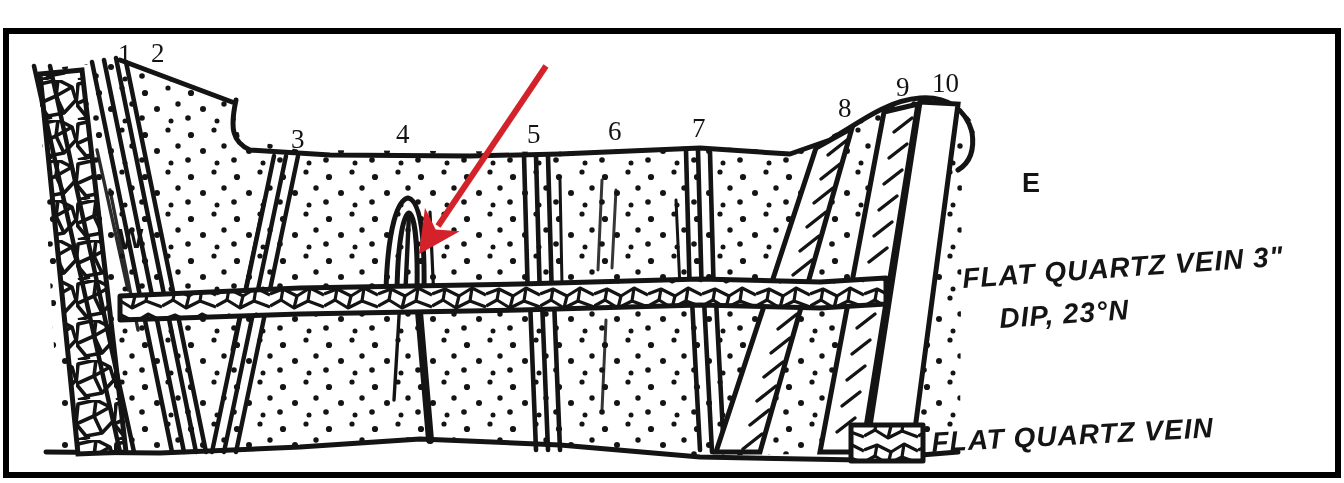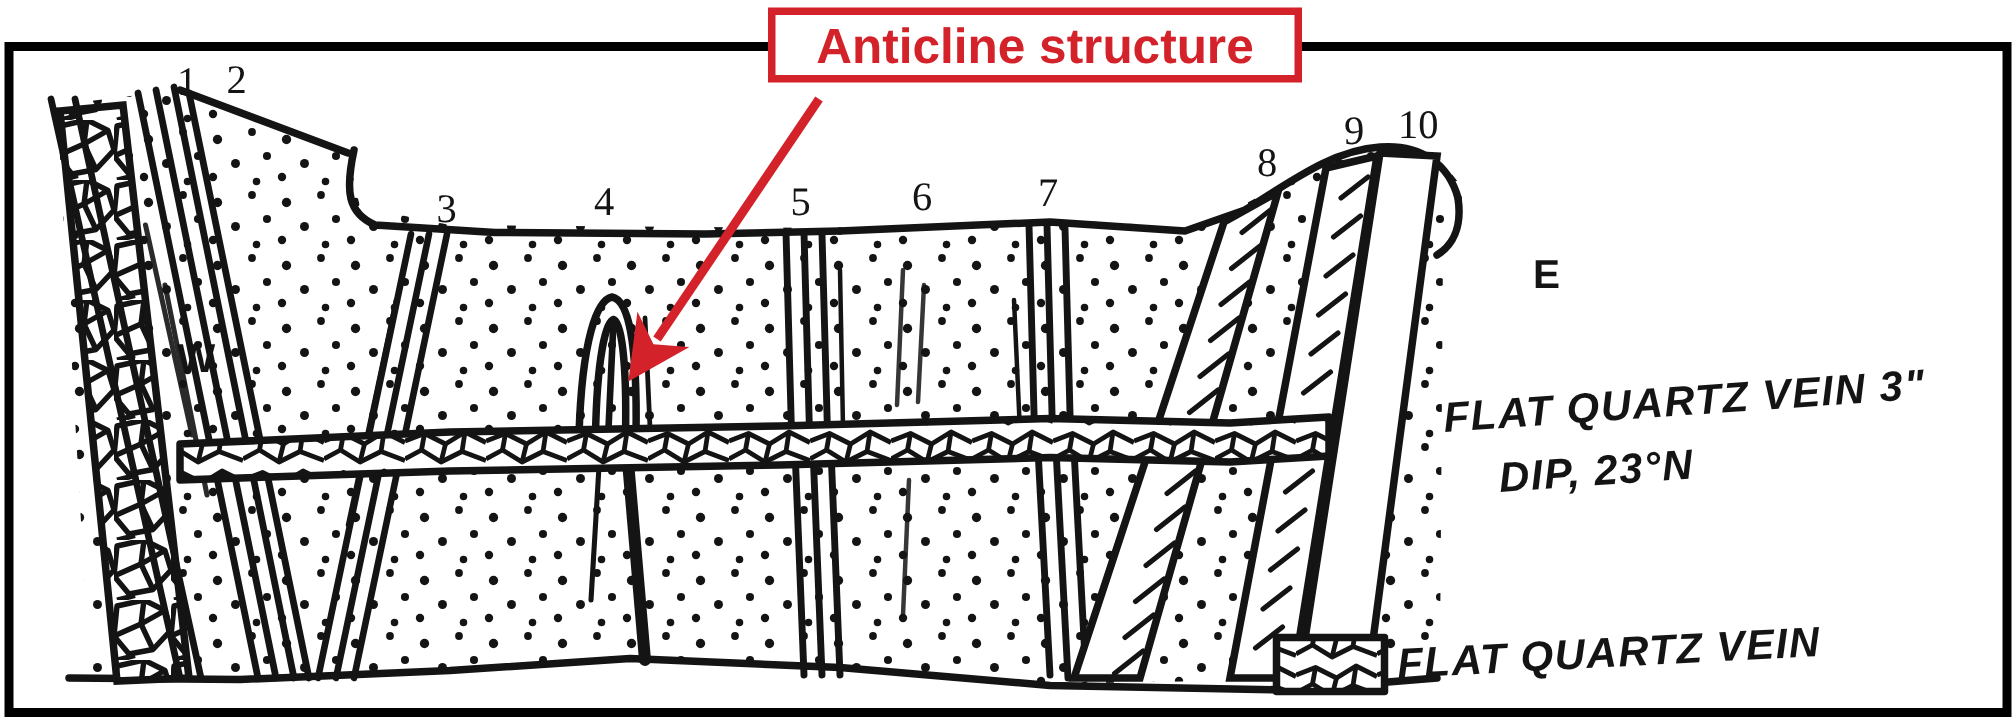--- a/index.html
+++ b/index.html
@@ -283,17 +283,14 @@
 
     <g>
       <text class="vein-label" x="963" y="288" transform="rotate(-4 963 288)">FLAT QUARTZ VEIN 3"</text>
       <text class="vein-label" x="1000" y="328" transform="rotate(-4 1000 328)">DIP, 23°N</text>
     </g>
     <text class="vein-label" x="932" y="452" transform="rotate(-3 932 452)">FLAT QUARTZ VEIN</text>
 
     <line x1="546" y1="66" x2="438" y2="226" stroke="#D32229" stroke-width="6" marker-end="url(#arrowhead)"></line>
   </svg>
 
-  <div class="annot-box">
-    <span class="annot-text">Anticline structure</span>
-  </div>
 
 </div>
 
 </body></html>

